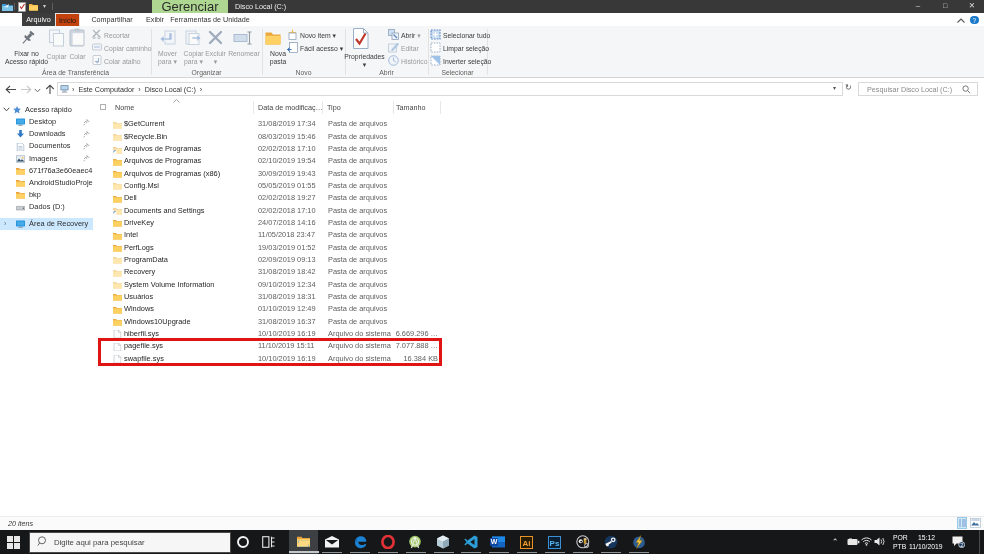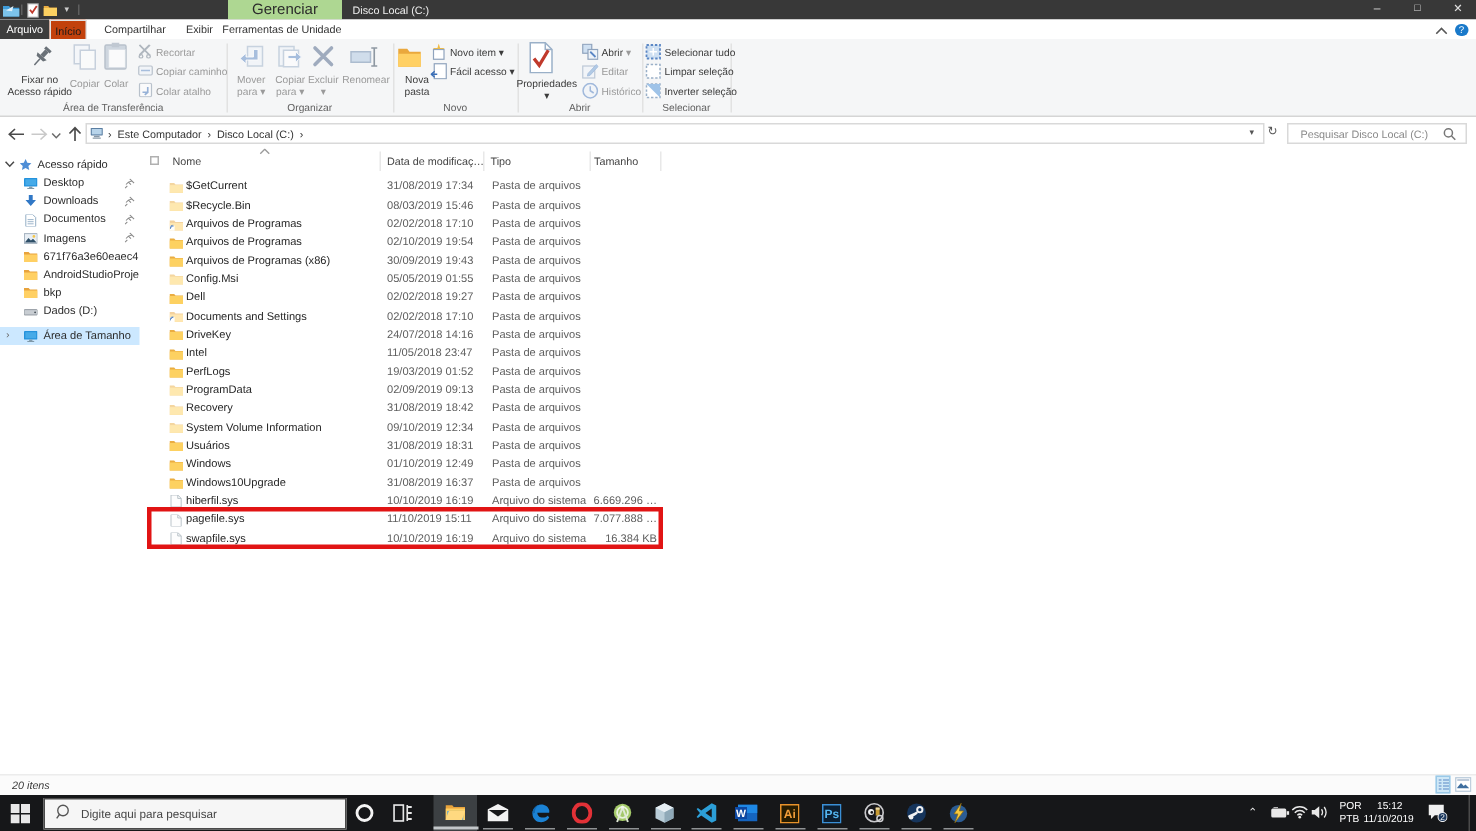--- a/index.html
+++ b/index.html
@@ -1,25 +1,25 @@
 <!DOCTYPE html>
 <html><head><meta charset="utf-8">
 <style>
 *{margin:0;padding:0;box-sizing:border-box;}
 html,body{width:984px;height:554px;overflow:hidden;}
 body{font-family:"Liberation Sans",sans-serif;position:relative;background:#fff;}
 .abs{position:absolute;}
 
 #titlebar{left:0;top:0;width:984px;height:13px;background:#383838;}
-#mgr{left:152px;top:0;width:76px;height:13px;background:#aed792;color:#2b2b2b;font-size:10px;text-align:center;line-height:13px;}
+#mgr{left:152px;top:0;width:76px;height:13px;background:#aed792;color:#2b2b2b;font-size:13px;text-align:center;line-height:13px;}
 #wtitle{left:235px;top:0;height:13px;color:#eee;font-size:7.2px;line-height:13.5px;}
 .winbtn{top:0;height:13px;width:30px;color:#ddd;font-size:8px;text-align:center;line-height:12px;}
 
 #tabrow{left:0;top:13px;width:984px;height:13px;background:#fff;}
-.tab{top:13px;height:13px;font-size:7.2px;line-height:13.5px;color:#333;text-align:center;}
+.tab{top:13px;height:13px;font-size:7.2px;line-height:13.5px;color:#333;text-align:center;margin-left:22px;}
 #tab-arquivo{left:0;width:33px;background:#3d3d3d;color:#fff;}
 #tab-inicio{left:33px;width:25px;background:#c2410c;border:1px solid #e3e3e3;border-bottom:none;color:#1a1a1a;}
 
 #ribbon{left:0;top:26px;width:984px;height:52px;background:#f5f6f7;border-bottom:1px solid #d5d5d5;}
 .rsep{top:29px;height:46px;width:1px;background:#e2e2e2;}
 .rlabel{top:68px;height:10px;font-size:6.8px;color:#5f5f5f;text-align:center;line-height:10px;}
 .bigbtn{top:30px;font-size:6.8px;color:#3b3b3b;text-align:center;line-height:8px;}
 .smallbtn{height:13px;font-size:6.8px;color:#3b3b3b;line-height:13px;white-space:nowrap;}
 .dis{color:#9a9a9a;}
 
@@ -344,21 +344,21 @@
 <div class="abs siderow" style="left:29px;top:189.2px;">bkp</div>
 <svg class="abs" style="left:16px;top:203.6px;" width="9" height="8" viewBox="0 0 9 8">
     <use href="#sic-drive"></use>
   </svg>
 <div class="abs siderow" style="left:29px;top:201.4px;">Dados (D:)</div>
 <div class="abs" style="left:0;top:217.7px;width:93px;height:12.6px;background:#cce8ff;"></div>
 <div class="abs chev" style="left:4px;top:217.7px;">›</div>
 <svg class="abs" style="left:16px;top:219.9px;" width="9" height="8" viewBox="0 0 9 8">
     <use href="#sic-desktop"></use>
   </svg>
-<div class="abs siderow" style="left:29px;top:217.7px;">Área de Tamanho</div>
+<div class="abs siderow" style="left:29px;top:217.7px;">Área de Recovery</div>
 
 <div class="abs" style="left:100px;top:104px;width:6px;height:6px;border:1px solid #b0b0b0;background:#fff;"></div>
 <div class="abs hdrt" style="left:115px;top:101px;">Nome</div>
 <svg class="abs" style="left:173px;top:98.5px;" width="7" height="4" viewBox="0 0 7 4">
     <path d="M0.5 3.5 L3.5 0.5 L6.5 3.5" fill="none" stroke="#9a9a9a" stroke-width="0.9"></path>
   </svg>
 
 <div class="abs hdrt" style="left:258px;top:101px;">Data de modificaç…</div>
 <div class="abs hdrt" style="left:327px;top:101px;">Tipo</div>
 <div class="abs hdrt" style="left:396px;top:101px;">Tamanho</div>

